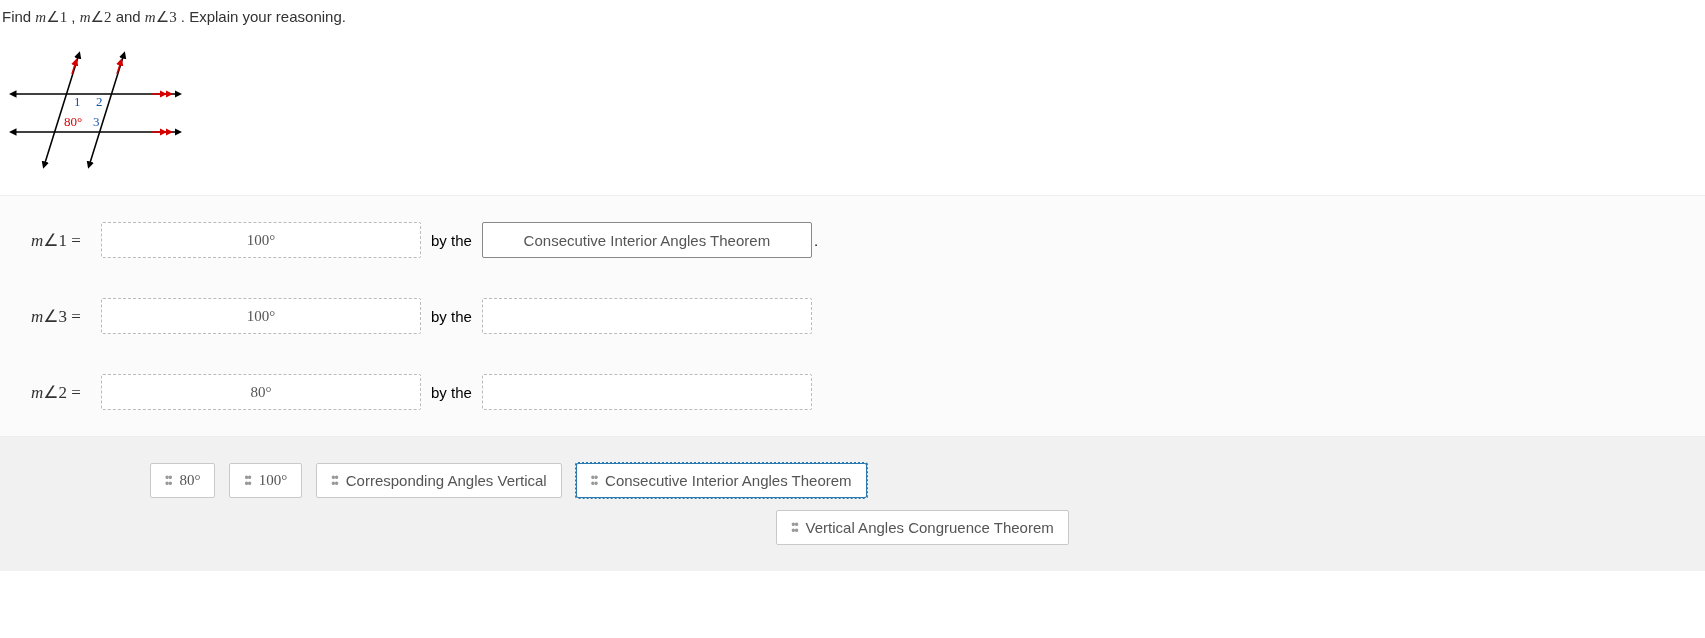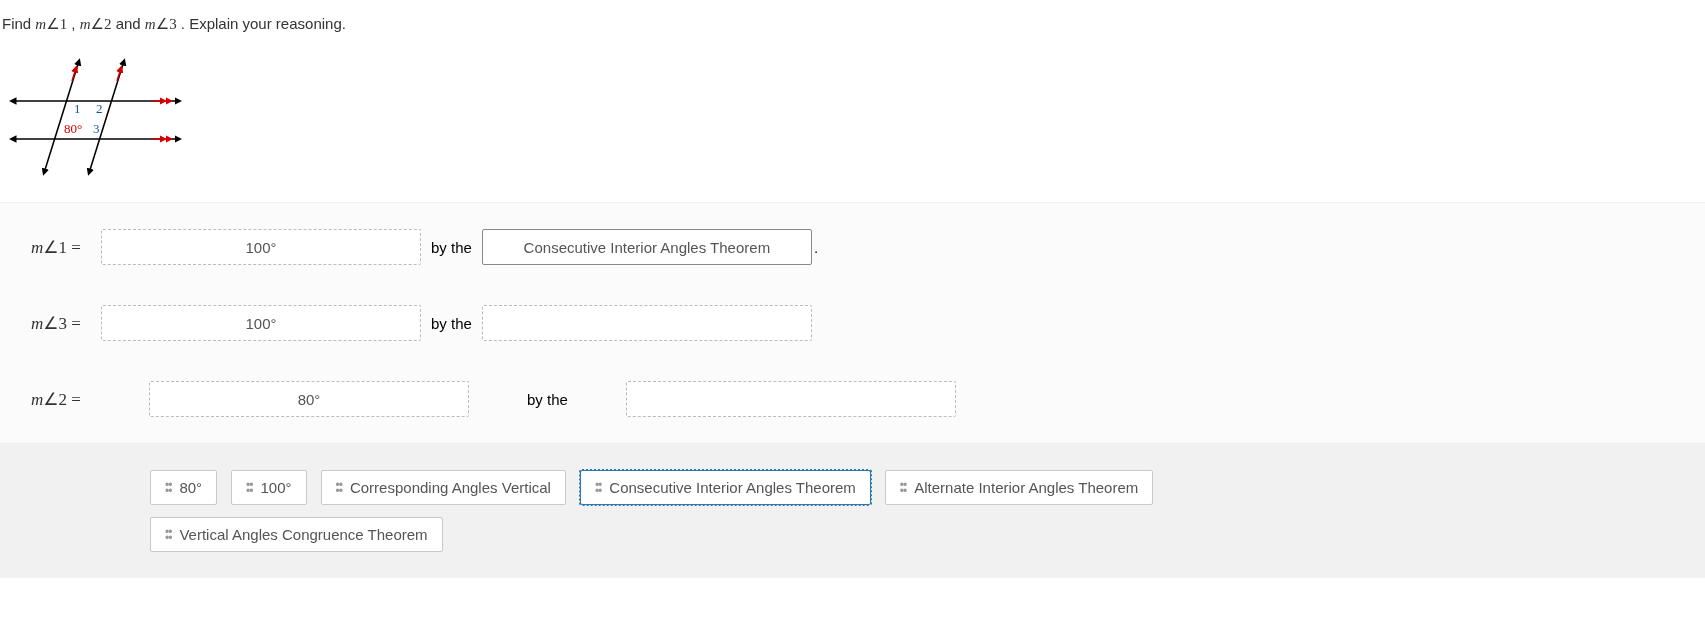--- a/index.html
+++ b/index.html
@@ -4,42 +4,42 @@
 <style>
   * { box-sizing: border-box; }
   body {
     margin: 0;
     font-family: Arial, Helvetica, sans-serif;
     font-size: 15px;
     color: #333;
     background: #fff;
   }
   .question {
-    padding: 15px 2px 12px 2px;
+    padding: 8px 2px 12px 2px;
   }
   .math-i { font-family: 'Times New Roman', serif; font-style: italic; }
   .math-n { font-family: 'Times New Roman', serif; font-style: normal; }
   .angle { font-family: 'Times New Roman', serif; }
   .diagram {
     margin: 6px 0 18px 4px;
     width: 190px;
     height: 130px;
   }
   .answer-area {
     background: #fbfbfb;
     border-top: 1px solid #eee;
     border-bottom: 1px solid #eee;
     padding: 26px 18px 26px 18px;
   }
   .row {
     display: flex;
     align-items: center;
     margin-bottom: 40px;
   }
-  .row:last-child { margin-bottom: 0; gap: 48px; }
+  .row:last-child { margin-bottom: 0; }
   .lhs {
     font-family: 'Times New Roman', serif;
     font-size: 17px;
     width: 70px;
     text-align: left;
     white-space: nowrap;
     margin-left: 13px;
   }
   .slot {
     border: 1px dashed #bbb;
@@ -67,20 +67,21 @@
     background: #f1f1f1;
     padding: 26px 10px 26px 150px;
     display: flex;
     flex-wrap: wrap;
     gap: 12px 14px;
     align-items: center;
   }
   .tile-bank .line2 {
      width:100%;
      display:flex;
+     justify-content:center;
   }
   .tile {
     border: 1px solid #c9c9c9;
     background: #fff;
     padding: 8px 14px;
     border-radius: 2px;
     color: #555;
     font-size: 15px;
     display: inline-flex;
     align-items: center;
@@ -95,21 +96,21 @@
   .grip {
     color: #999;
     font-size: 12px;
     letter-spacing: -1px;
     line-height: 6px;
   }
   .grip::before {
     content: "••\A••";
     white-space: pre;
   }
-  .num { font-family: Liberation Sans, sans-serif; }
+  .num { font-family: Liberation Serif, serif; }
 </style>
 </head>
 <body>
 
 
 
 <div class="question">
   <span>Find </span>
   <span class="math-i">m</span><span class="angle">∠</span><span class="math-n">1</span>
   <span> , </span>
@@ -203,24 +204,20 @@
     <span class="num">100°</span>
   </div>
   <div class="tile">
     <span class="grip"></span>
     <span>Corresponding Angles Vertical</span>
   </div>
   <div class="tile selected">
     <span class="grip"></span>
     <span>Consecutive Interior Angles Theorem</span>
   </div>
-  <div class="tile">
-    <span class="grip"></span>
-    <span>Alternate Interior Angles Theorem</span>
-  </div>
   <div class="line2">
     <div class="tile">
       <span class="grip"></span>
       <span>Vertical Angles Congruence Theorem</span>
     </div>
   </div>
 </div>
 
 
 

